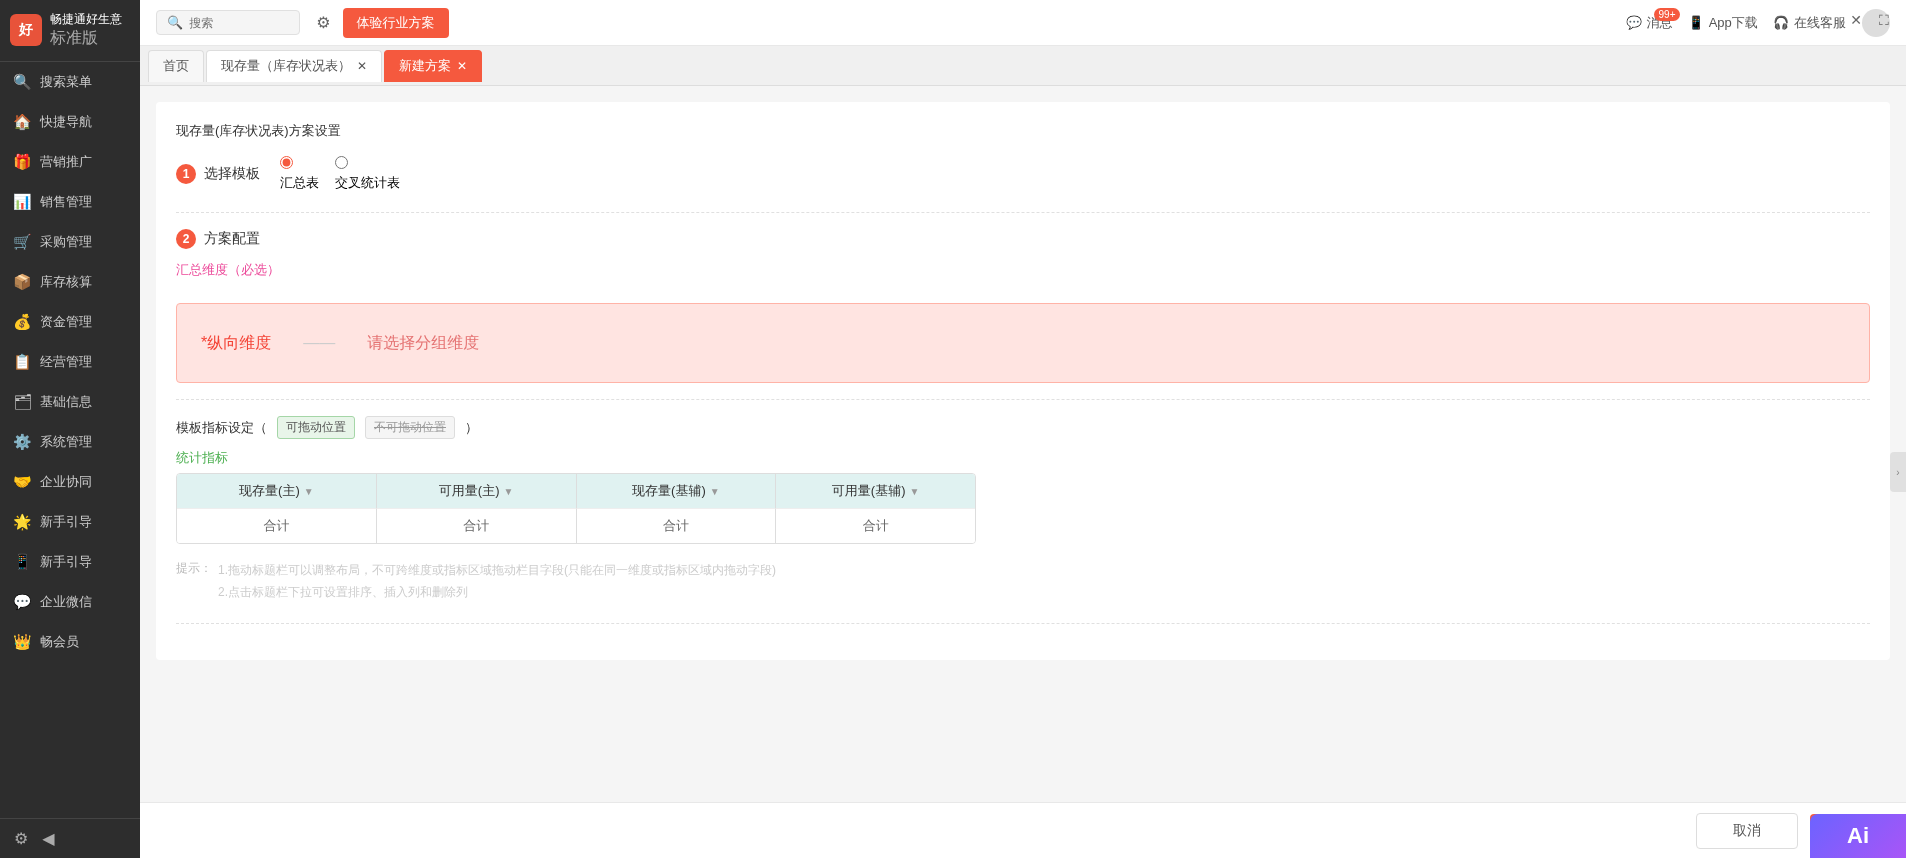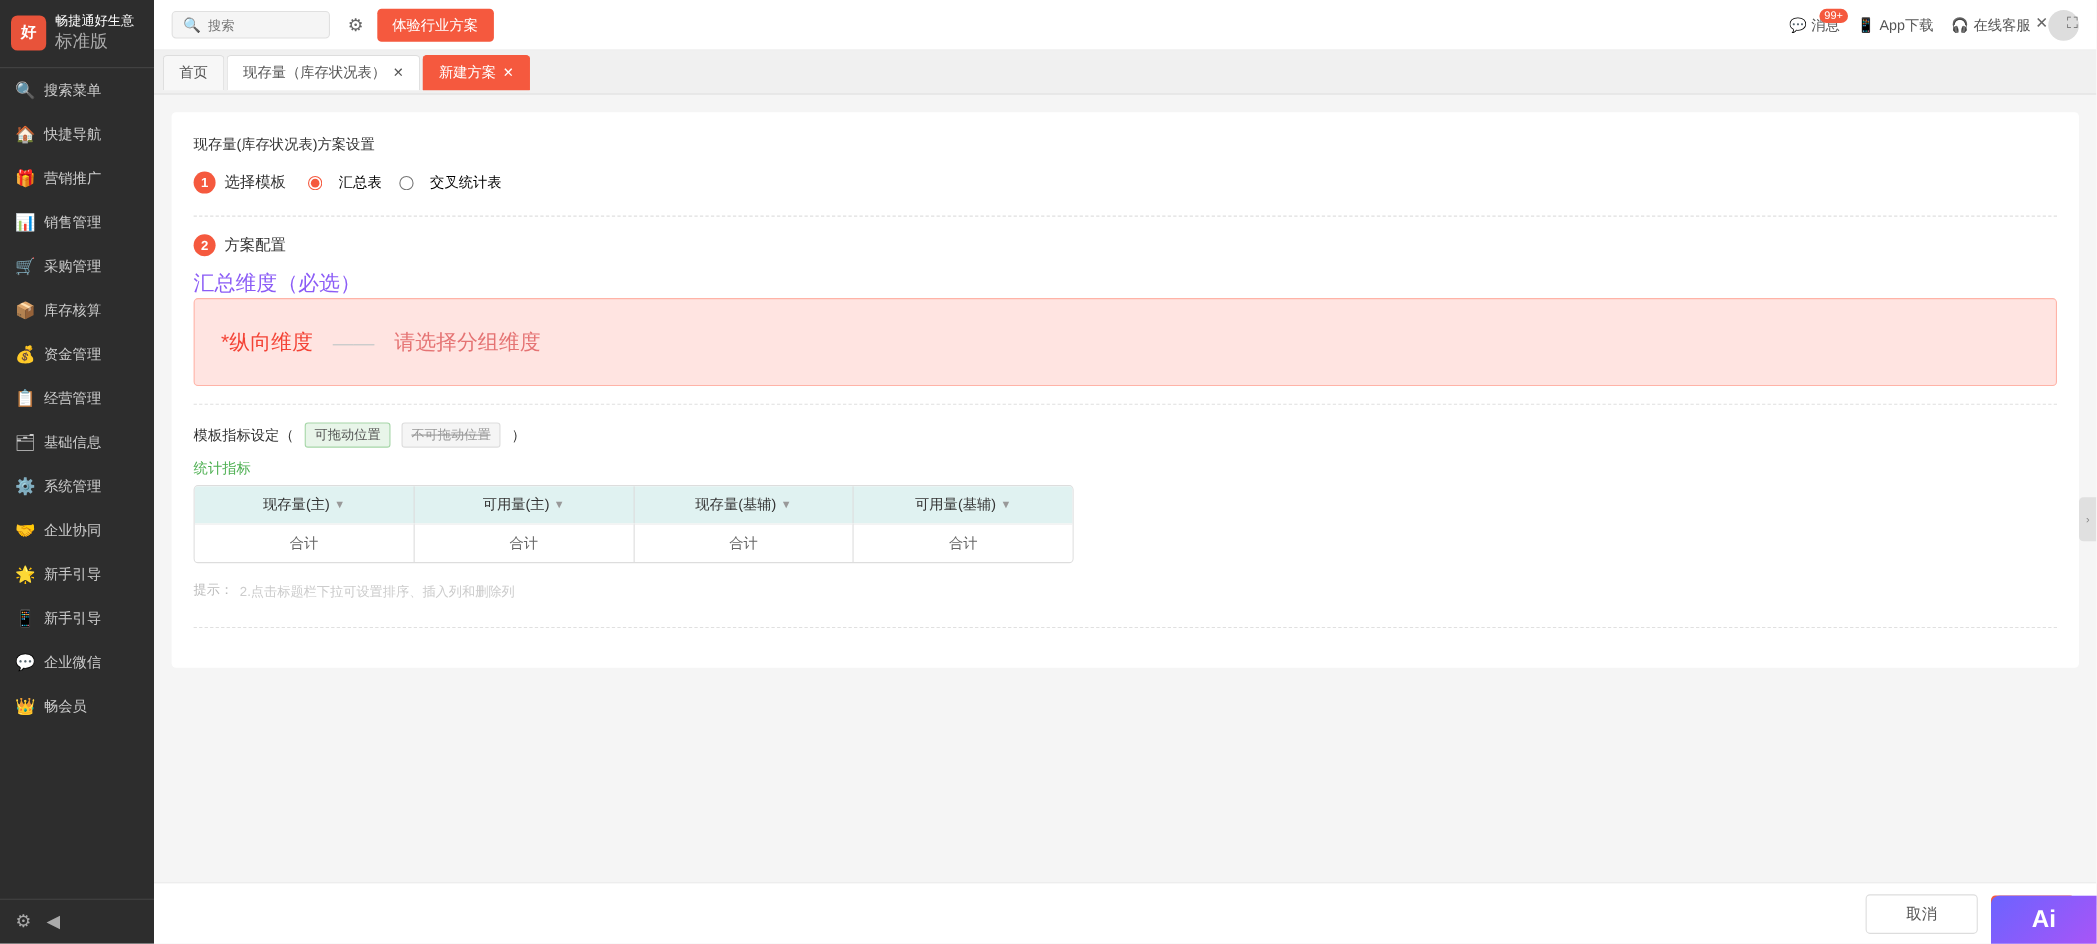--- a/index.html
+++ b/index.html
@@ -150,39 +150,39 @@
     .section-num {
       width: 20px; height: 20px;
       background: #f5593e; color: white;
       border-radius: 50%; display: flex; align-items: center; justify-content: center;
       font-size: 12px; font-weight: bold; flex-shrink: 0;
     }
     .section-label { font-size: 14px; color: #333; font-weight: 500; }
 
     
     .radio-group { display: flex; align-items: center; gap: 16px; }
-    .radio-item { display: flex; align-items: center; gap: 15px; cursor: pointer; }
+    .radio-item { display: flex; align-items: flex-start; gap: 5px; cursor: pointer; flex-direction: column; }
     .radio-item input[type=radio] { accent-color: #f5593e; }
 
     
-    .dimension-required { color: #8b5cf6; font-size: 19px; margin-bottom: 0; }
+    .dimension-required { color: #ec4899; font-size: 13px; margin-bottom: 24px; }
 
     .dimension-box {
       background: #ffe4e1;
       border: 1px solid #ffb3a7;
       border-radius: 4px;
       padding: 20px 24px;
       min-height: 80px;
       display: flex;
       align-items: center;
     }
     .dimension-placeholder {
       color: #e57373;
-      font-size: 19px;
-      display: flex; align-items: flex-end; gap: 10px;
+      font-size: 16px;
+      display: flex; align-items: center; gap: 24px;
     }
     .dimension-placeholder .required-star { color: #f44336; }
     .dimension-placeholder .arrow { color: #ccc; margin: 0 8px; }
 
     
     .indicator-settings {
       font-size: 13px; color: #333; margin-bottom: 10px;
       display: flex; align-items: center; gap: 10px;
     }
     .indicator-draggable {
@@ -489,20 +489,21 @@
               <div class="stats-body-col">合计</div>
               <div class="stats-body-col">合计</div>
               <div class="stats-body-col">合计</div>
             </div>
           </div>
 
           <div class="tips-section" style="margin-top:16px;">
             <div style="display:flex;gap:6px;align-items:flex-start;">
               <span class="tips-label">提示：</span>
               <div>
+                <div class="tips-item">1.拖动标题栏可以调整布局，不可跨维度或指标区域拖动栏目字段(只能在同一维度或指标区域内拖动字段)</div>
                 <div class="tips-item">2.点击标题栏下拉可设置排序、插入列和删除列</div>
               </div>
             </div>
           </div>
         </div>
 
         <hr class="divider-dashed">
 
       </div>
     </div>

